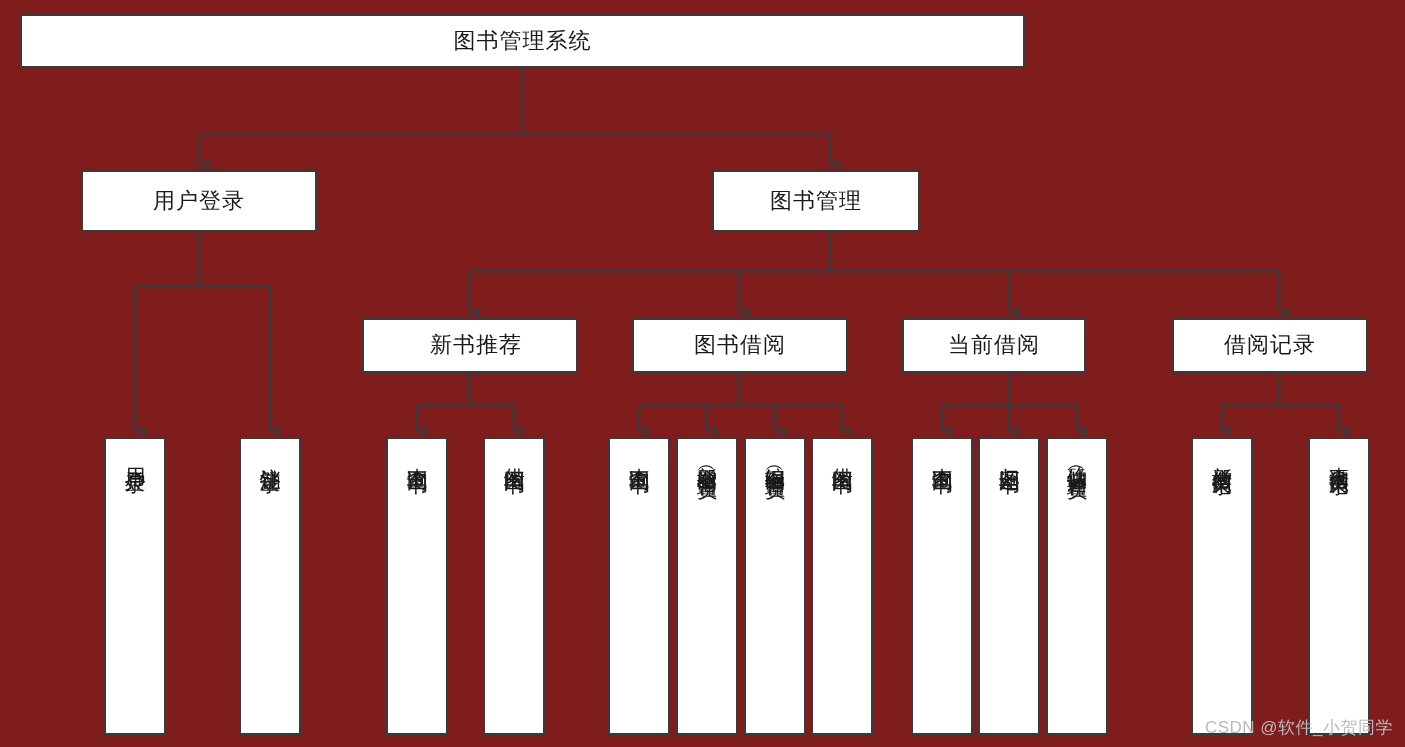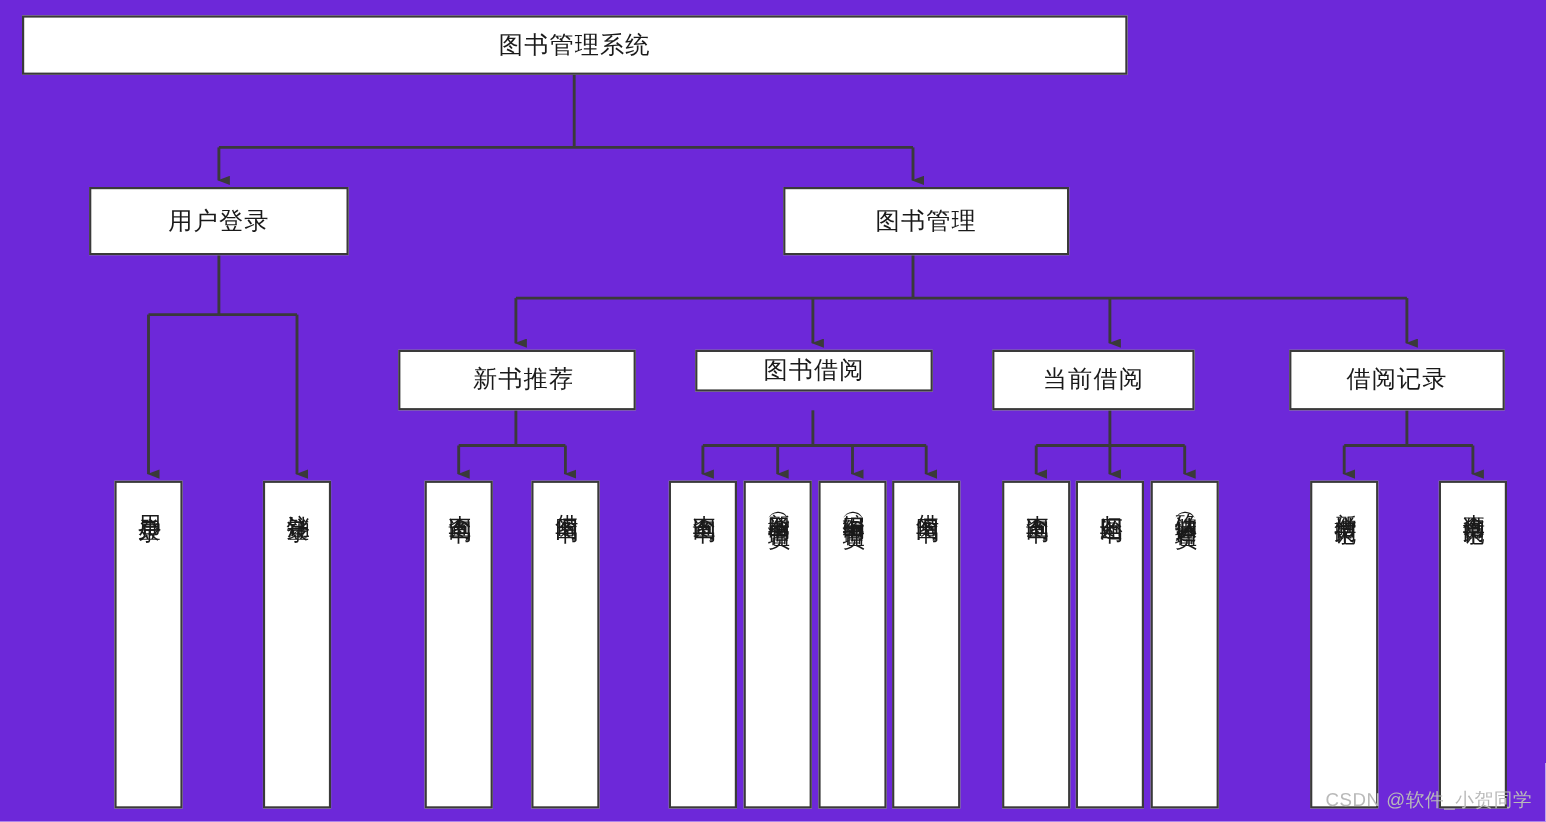--- a/index.html
+++ b/index.html
@@ -8,21 +8,21 @@
     padding: 0;
     background: #ffffff;
   }
   body {
     font-family: "Liberation Sans", "DejaVu Sans", sans-serif;
   }
   #diagram-root {
     position: relative;
     width: 1405px;
     height: 747px;
-    background: #6d28d9;
+    background: #7f1d1d;
     overflow: hidden;
   }
   #edge-layer {
     position: absolute;
     left: 0;
     top: 0;
     width: 1405px;
     height: 747px;
   }
   .node {
@@ -126,29 +126,29 @@
   </svg>
 
   <div class="node node-h" style="left:20px; top:14px; width:1005px; height:54px;">
     <span class="node-label">图书管理系统</span>
   </div>
 
   <div class="node node-h" style="left:81px; top:170px; width:236px; height:62px;">
     <span class="node-label">用户登录</span>
   </div>
 
-  <div class="node node-h" style="left:712px; top:170px; width:260px; height:62px;">
+  <div class="node node-h" style="left:712px; top:170px; width:208px; height:62px;">
     <span class="node-label">图书管理</span>
   </div>
 
   <div class="node node-h" style="left:362px; top:318px; width:216px; height:55px;padding-left:12px;">
     <span class="node-label">新书推荐</span>
   </div>
 
-  <div class="node node-h" style="left:632px; top:318px; width:216px; height:38px;">
+  <div class="node node-h" style="left:632px; top:318px; width:216px; height:55px;">
     <span class="node-label">图书借阅</span>
   </div>
 
   <div class="node node-h" style="left:902px; top:318px; width:184px; height:55px;">
     <span class="node-label">当前借阅</span>
   </div>
 
   <div class="node node-h" style="left:1172px; top:318px; width:196px; height:55px;">
     <span class="node-label">借阅记录</span>
   </div>

